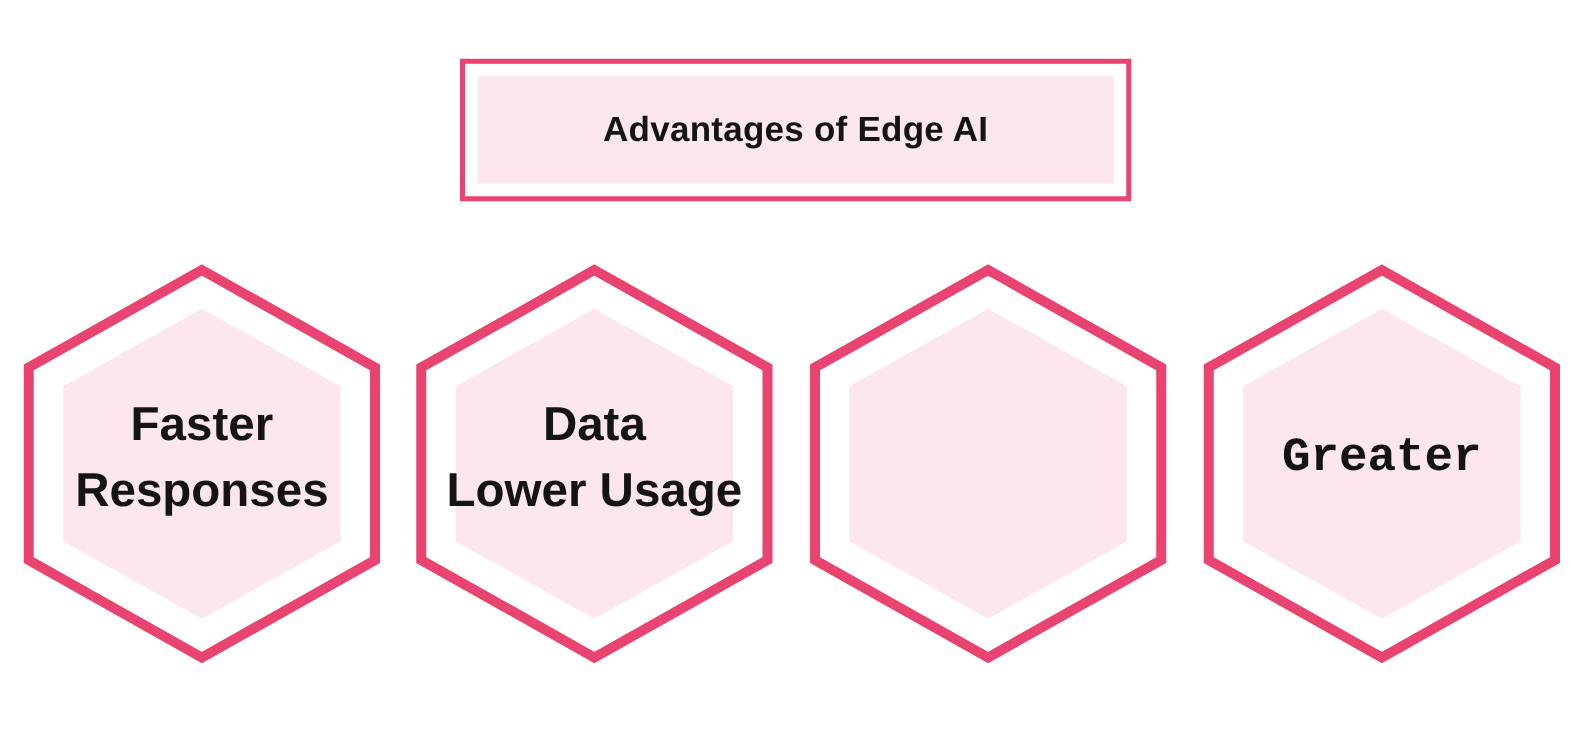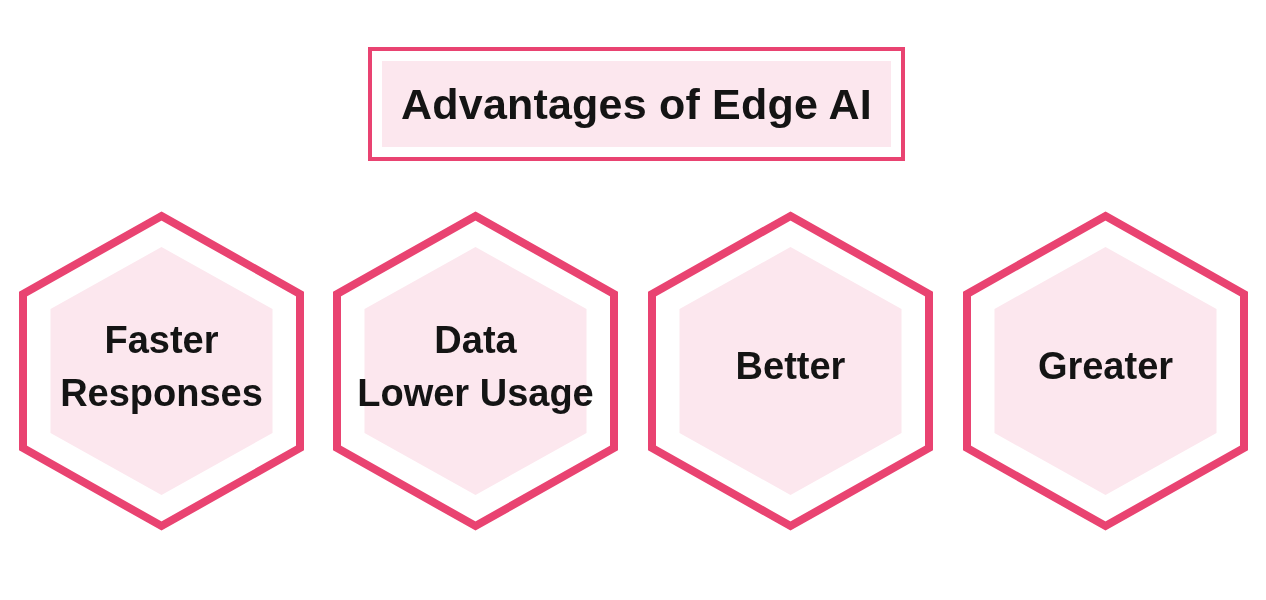--- a/index.html
+++ b/index.html
@@ -27,21 +27,21 @@
     border: 4px solid var(--accent);
     background: var(--bg);
     padding: 10px;
   }
   .title-inner {
     width: 100%; height: 100%;
     background: var(--fill-light);
     display: flex; align-items: center; justify-content: center;
   }
   .title-text {
-    font-size: 43px;
+    font-size: 28px;
     font-weight: 700;
     color: var(--text);
     letter-spacing: 0.2px;
     white-space: nowrap;
   }
   .hex {
     position: absolute;
     top: 211px;
     width: 287px; height: 320px;
   }
@@ -62,21 +62,21 @@
     text-align: center;
     color: var(--text);
     font-size: 38px;
     font-weight: 600;
     line-height: 1.4;
     padding-bottom: 8px;
   }
   .hex-1 { left: 18px; }
   .hex-2 { left: 332px; }
   .hex-3 { left: 647px; }
-  .hex-4 { left: 962px; }
+  .hex-4 { left: 962px; font-family: Liberation Mono, monospace; }
 </style>
 </head>
 <body>
 
 <div class="canvas">
 
   <div class="title-box">
     <div class="title-inner">
       <div class="title-text">Advantages of Edge AI</div>
     </div>
@@ -103,21 +103,20 @@
       <span>Lower Usage</span>
     </div>
   </div>
 
   <div class="hex hex-3">
     <svg viewBox="0 0 287 320">
       <polygon class="hex-fill" points="143.5,36 254.5,98 254.5,222 143.5,284 32.5,222 32.5,98"></polygon>
       <polygon class="hex-outline" points="143.5,5 282,83 282,237 143.5,315 5,237 5,83"></polygon>
     </svg>
     <div class="hex-label">
-      <span>Better</span>
     </div>
   </div>
 
   <div class="hex hex-4">
     <svg viewBox="0 0 287 320">
       <polygon class="hex-fill" points="143.5,36 254.5,98 254.5,222 143.5,284 32.5,222 32.5,98"></polygon>
       <polygon class="hex-outline" points="143.5,5 282,83 282,237 143.5,315 5,237 5,83"></polygon>
     </svg>
     <div class="hex-label">
       <span>Greater</span>

